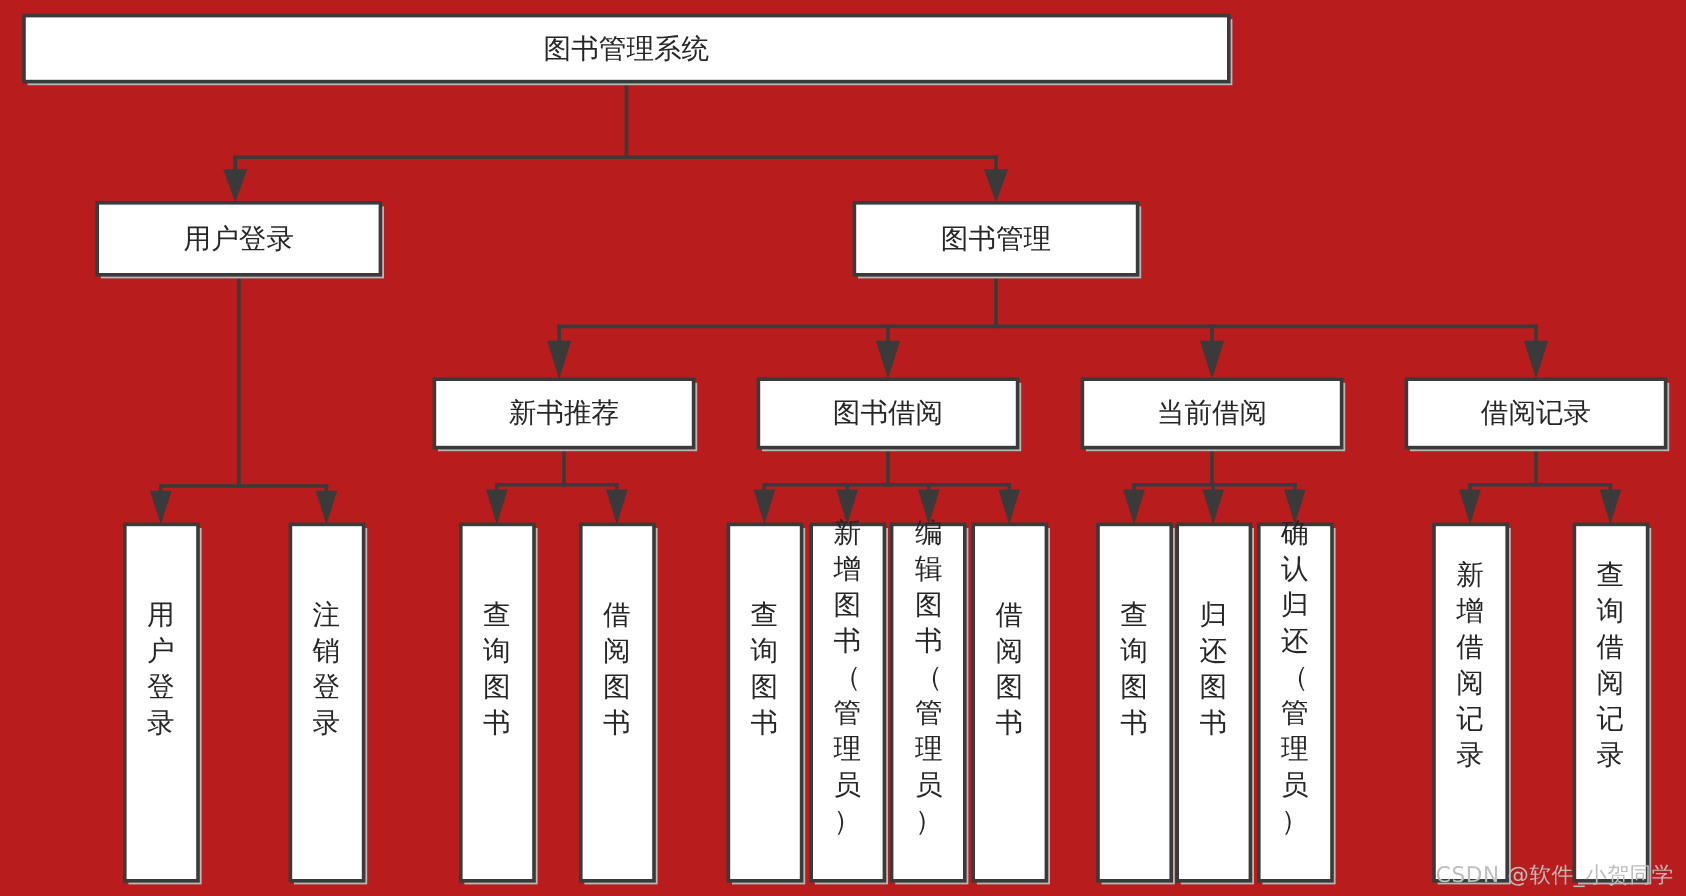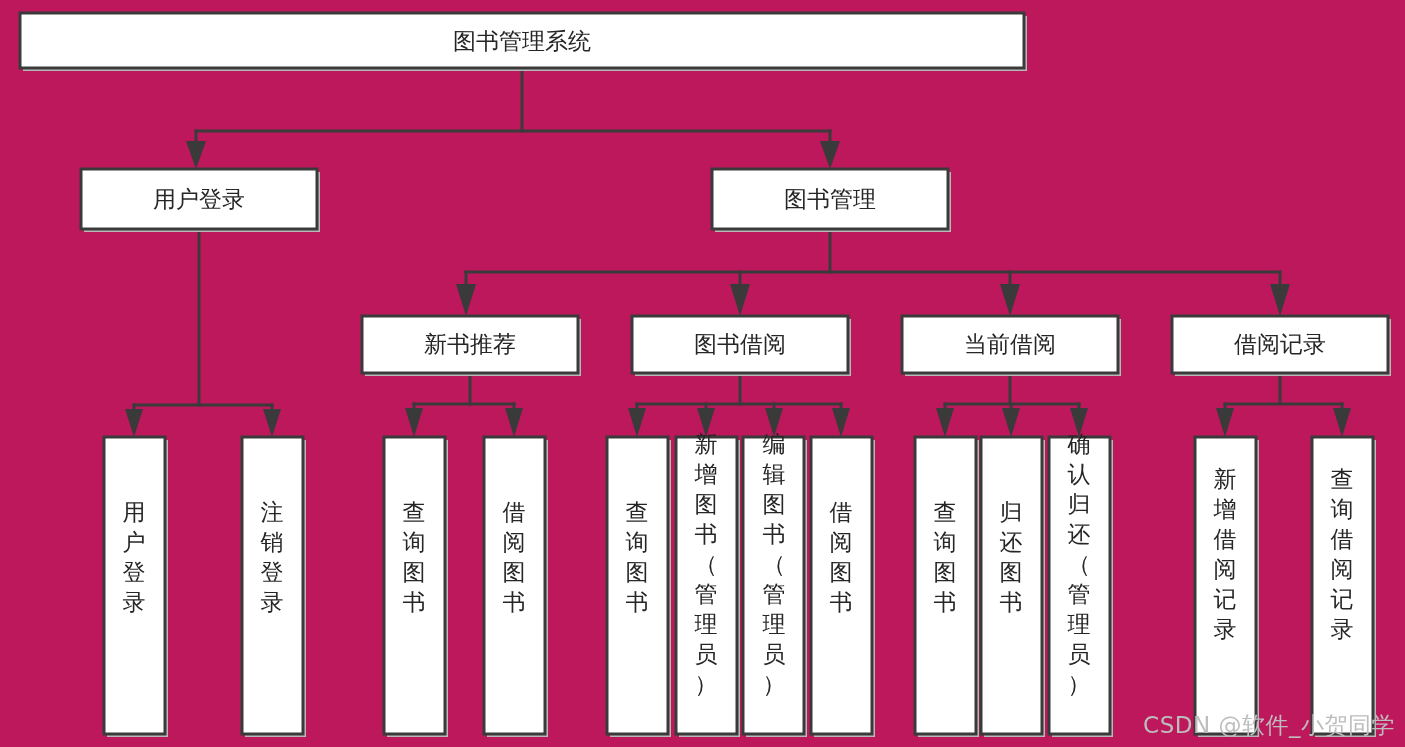--- a/index.html
+++ b/index.html
@@ -10,21 +10,21 @@
   body {
     width: 1405px;
     height: 747px;
     overflow: hidden;
     font-family: "DejaVu Sans", "Liberation Sans", sans-serif;
   }
   #diagram-root {
     position: relative;
     width: 1405px;
     height: 747px;
-    background: #be185d;
+    background: #b91c1c;
   }
   svg#tree-svg {
     position: absolute;
     left: 0;
     top: 0;
     width: 1405px;
     height: 747px;
     display: block;
   }
   .node-box {
@@ -57,21 +57,21 @@
     fill: #262626;
     font-family: "DejaVu Sans", "Liberation Sans", sans-serif;
     font-size: 23px;
     text-anchor: middle;
   }
   .watermark {
     position: absolute;
     right: 10px;
     bottom: 6px;
     font-family: "DejaVu Sans", "Liberation Sans", sans-serif;
-    font-size: 23px;
+    font-size: 18px;
     color: #bdbdbd;
     white-space: nowrap;
     letter-spacing: 0.5px;
     user-select: none;
   }
 </style>
 </head>
 <body>
 
 <div id="diagram-root">

